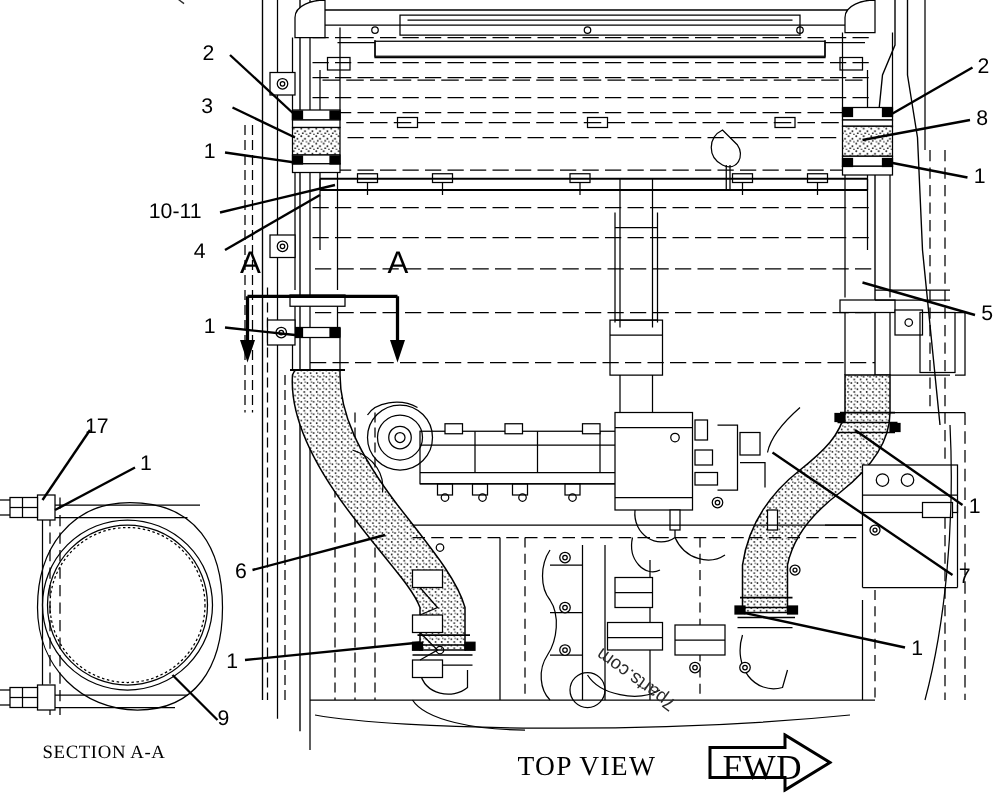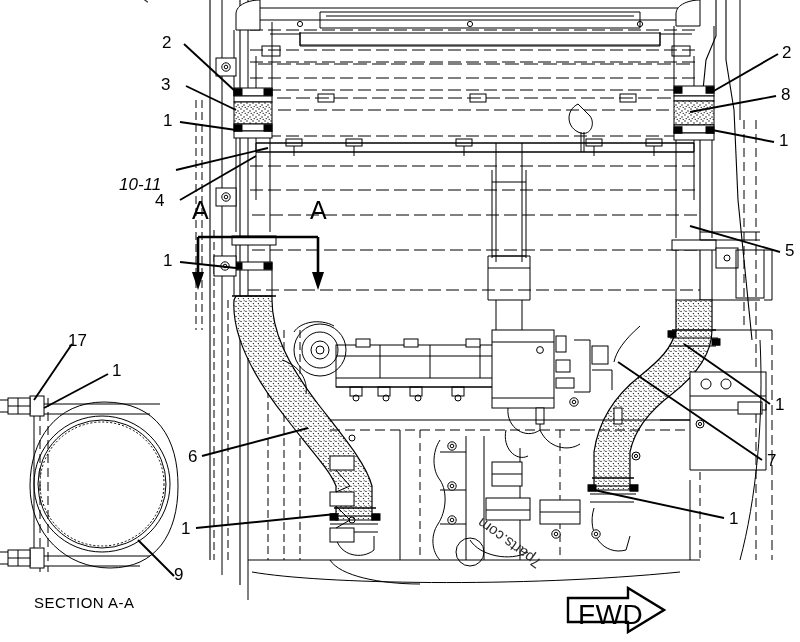--- a/index.html
+++ b/index.html
@@ -1,21 +1,21 @@
 <!DOCTYPE html>
 <html><head>
 <meta charset="utf-8">
 <style>
   html,body{margin:0;padding:0;background:#ffffff;}
   body{width:800px;height:642px;font-family:"Liberation Sans",sans-serif;overflow:hidden;}
   #stage{position:relative;width:800px;height:642px;background:#fff;}
   svg#dwg{position:absolute;left:0;top:0;width:800px;height:642px;}
   .lbl{position:absolute;font-family:"Liberation Sans",sans-serif;font-size:17px;color:#000;
        white-space:nowrap;line-height:1;}
-  .cap{position:absolute;font-family:Liberation Sans, sans-serif;color:#000;white-space:nowrap;}
+  .cap{position:absolute;font-family:Liberation Serif, serif;color:#000;white-space:nowrap;}
   .cap.section{font-size:15px;letter-spacing:.5px;}
   .cap.topview{font-size:22px;letter-spacing:1px;}
   .cap.fwd{font-size:28px;letter-spacing:.5px;}
   .secmark{position:absolute;font-family:"Liberation Sans",sans-serif;font-size:25px;color:#000;}
   .wm{position:absolute;font-family:"Liberation Sans",sans-serif;font-size:15px;color:#2b2b2b;
       white-space:nowrap;}
 </style>
 </head>
 <body>
 
@@ -426,21 +426,21 @@
       <path d="M72 344 L34 400"></path>
       <path d="M108 374 L44 408"></path>
       <path d="M174 576 L138 540"></path>
     </g>
   </g>
 </svg>
 
 <div class="lbl" style="left:162px;top:34px;">2</div>
 <div class="lbl" style="left:161px;top:76px;">3</div>
 <div class="lbl" style="left:163px;top:112px;">1</div>
-<div class="lbl" style="left:119px;top:176px;font-style:italic;">10-11</div>
+<div class="lbl" style="left:119px;top:160px;">10-11</div>
 <div class="lbl" style="left:155px;top:192px;">4</div>
 <div class="lbl" style="left:163px;top:252px;">1</div>
 
 <div class="lbl" style="left:782px;top:44px;">2</div>
 <div class="lbl" style="left:781px;top:86px;">8</div>
 <div class="lbl" style="left:779px;top:132px;">1</div>
 <div class="lbl" style="left:785px;top:242px;">5</div>
 <div class="lbl" style="left:775px;top:396px;">1</div>
 <div class="lbl" style="left:767px;top:452px;">7</div>
 <div class="lbl" style="left:729px;top:510px;">1</div>
@@ -449,20 +449,21 @@
 <div class="lbl" style="left:181px;top:520px;">1</div>
 
 <div class="lbl" style="left:68px;top:332px;">17</div>
 <div class="lbl" style="left:112px;top:362px;">1</div>
 <div class="lbl" style="left:174px;top:566px;">9</div>
 
 <div class="secmark" style="left:192px;top:196px;">A</div>
 <div class="secmark" style="left:310px;top:196px;">A</div>
 
 <div class="cap section" style="left:34px;top:594px;">SECTION A-A</div>
+<div class="cap topview" style="left:414px;top:600px;">TOP VIEW</div>
 
 <svg style="position:absolute;left:566px;top:586px;width:100px;height:48px;" viewBox="0 0 100 48">
   <polygon points="2,12 62,12 62,2 98,24 62,46 62,36 2,36" fill="#fff" stroke="#000" stroke-width="2.4"></polygon>
 </svg>
 <div class="cap fwd" style="left:578px;top:599px;">FWD</div>
 
 <div class="wm" style="left:146px;top:6px;transform:rotate(216deg);transform-origin:left top;">7parts.com</div>
 <div class="wm" style="left:534px;top:572px;transform:rotate(216deg);transform-origin:left top;">7parts.com</div>
 
 </div>

